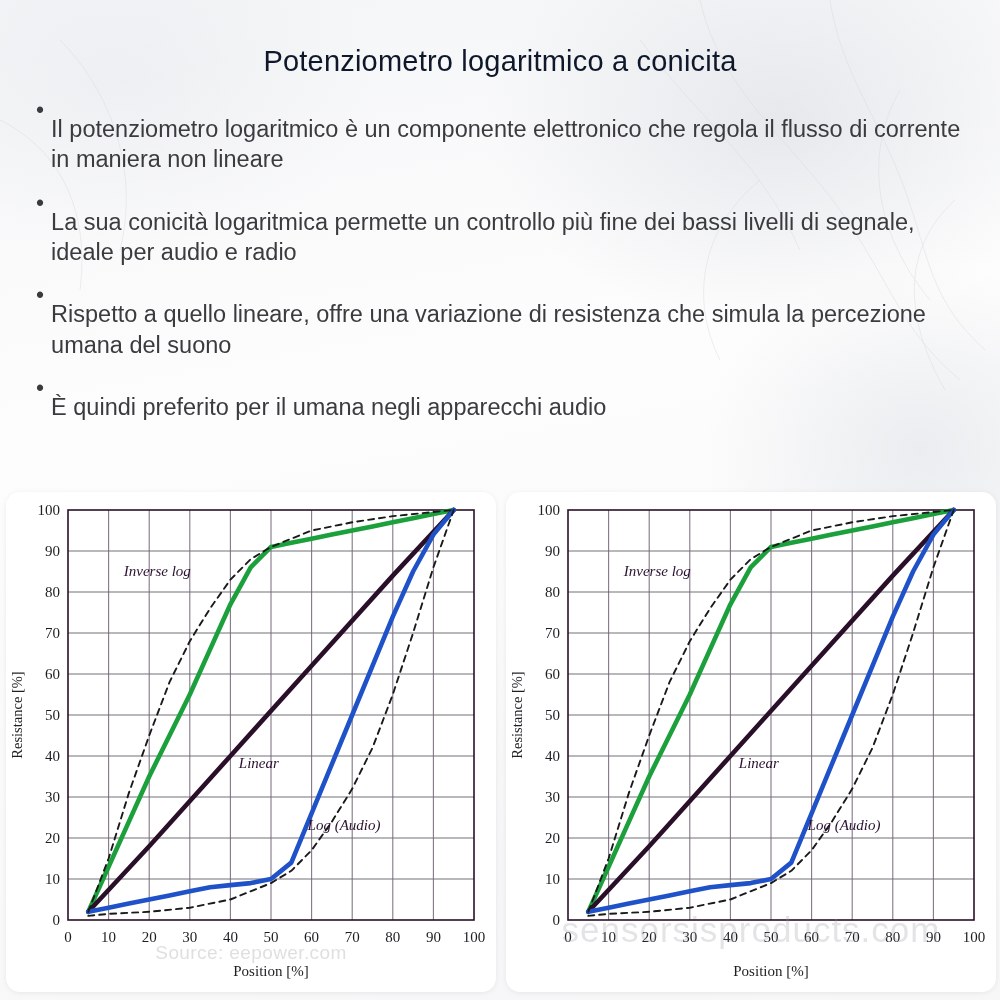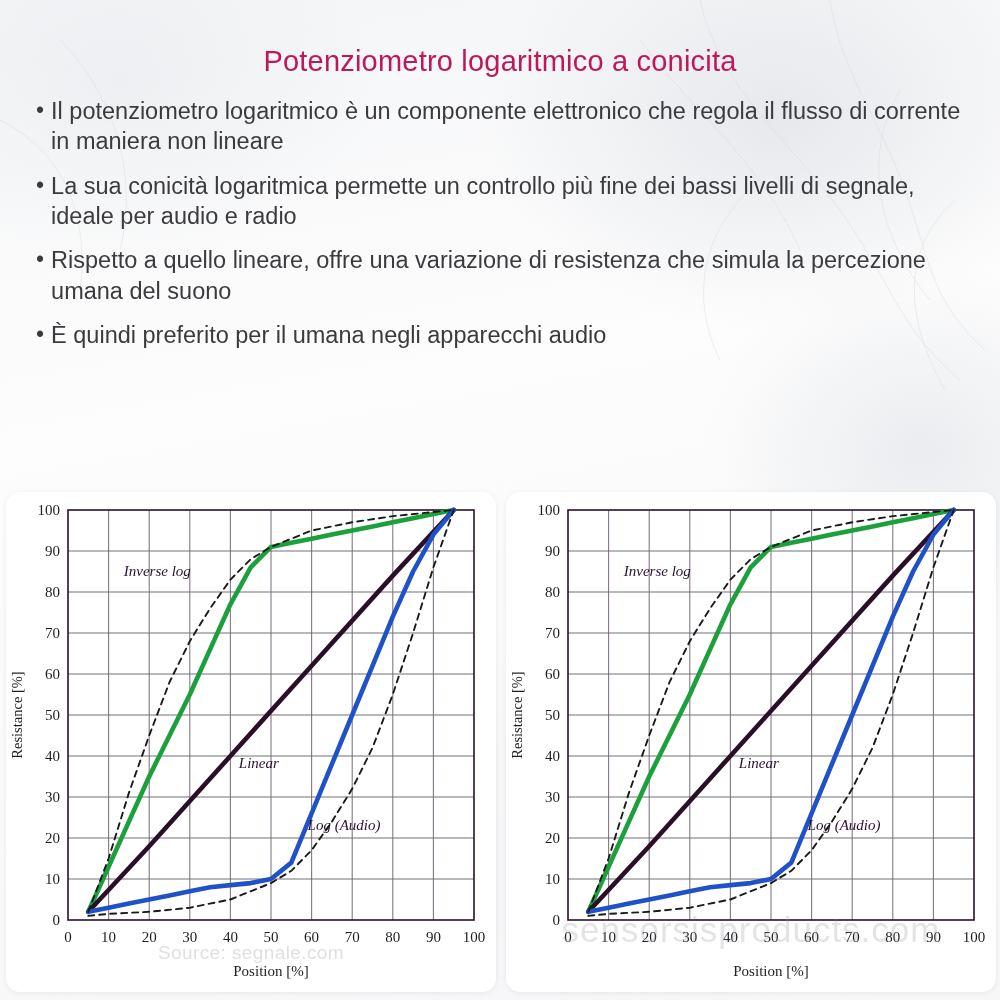--- a/index.html
+++ b/index.html
@@ -27,21 +27,21 @@
   .bg-veins { position: absolute; inset: 0; pointer-events: none; opacity: .55; }
 
   .page { position: relative; width: 1000px; height: 1000px; }
 
   .title {
     position: absolute;
     top: 26px; left: 0; width: 1000px;
     text-align: center;
     font-size: 29px;
     font-weight: 400;
-    color: #be185d;
+    color: #0f172a;
     letter-spacing: .2px;
   }
 
   .bullets {
     position: absolute;
     top: 96px; left: 36px; width: 930px;
   }
   .bullet {
     display: flex;
     align-items: flex-start;
@@ -50,21 +50,21 @@
     font-size: 23.5px;
     line-height: 1.29;
   }
   .bullet .dot {
     flex: 0 0 auto;
     margin-right: 7px;
     font-size: 23px;
     line-height: 1.29;
     color: #3b3b3f;
   }
-  .bullet .btext { flex: 1 1 auto; }
+  .bullet .btext { flex: 1 1 auto; margin-top: 18px; }
 
   
   .charts {
     position: absolute;
     top: 492px; left: 0;
     width: 1000px; height: 500px;
   }
   .chart-card {
     position: absolute;
     top: 0;
@@ -183,21 +183,21 @@
             <text x="54" y="105" text-anchor="end" font-family="&quot;Liberation Serif&quot;, serif" font-size="15" fill="#1e1e22">80</text>
             <text x="54" y="64" text-anchor="end" font-family="&quot;Liberation Serif&quot;, serif" font-size="15" fill="#1e1e22">90</text>
             <text x="54" y="23" text-anchor="end" font-family="&quot;Liberation Serif&quot;, serif" font-size="15" fill="#1e1e22">100</text>
             <text x="265" y="484" text-anchor="middle" font-family="&quot;Liberation Serif&quot;, serif" font-size="15" fill="#1e1e22">Position [%]</text>
             <text x="0" y="0" text-anchor="middle" font-family="&quot;Liberation Serif&quot;, serif" font-size="14.5" fill="#1e1e22" transform="translate(16,223) rotate(-90)">Resistance [%]</text>
             <text x="151.32" y="83.60000000000002" text-anchor="middle" font-family="&quot;Liberation Serif&quot;, serif" font-style="italic" font-size="15" fill="#2a1030">Inverse log</text>
             <text x="252.82" y="276.3" text-anchor="middle" font-family="&quot;Liberation Serif&quot;, serif" font-style="italic" font-size="15" fill="#2a1030">Linear</text>
             <text x="338.08000000000004" y="337.8" text-anchor="middle" font-family="&quot;Liberation Serif&quot;, serif" font-style="italic" font-size="15" fill="#2a1030">Log (Audio)</text>
           </svg>
       </div>
-      <div class="wm wm-left">Source: segnale.com</div>
+      <div class="wm wm-left">Source: eepower.com</div>
     </div>
 
     <div class="chart-card right">
       <div class="chart-inner">
         <svg class="chart-svg" id="svg-chart-1" viewBox="0 0 490 500">
             <rect x="62" y="18" width="406" height="410" fill="#ffffff"></rect>
             <line x1="102.6" y1="18" x2="102.6" y2="428" stroke="#7d6f80" stroke-width="1.1" opacity="0.95"></line>
             <line x1="143.2" y1="18" x2="143.2" y2="428" stroke="#7d6f80" stroke-width="1.1" opacity="0.95"></line>
             <line x1="183.8" y1="18" x2="183.8" y2="428" stroke="#7d6f80" stroke-width="1.1" opacity="0.95"></line>
             <line x1="224.4" y1="18" x2="224.4" y2="428" stroke="#7d6f80" stroke-width="1.1" opacity="0.95"></line>

